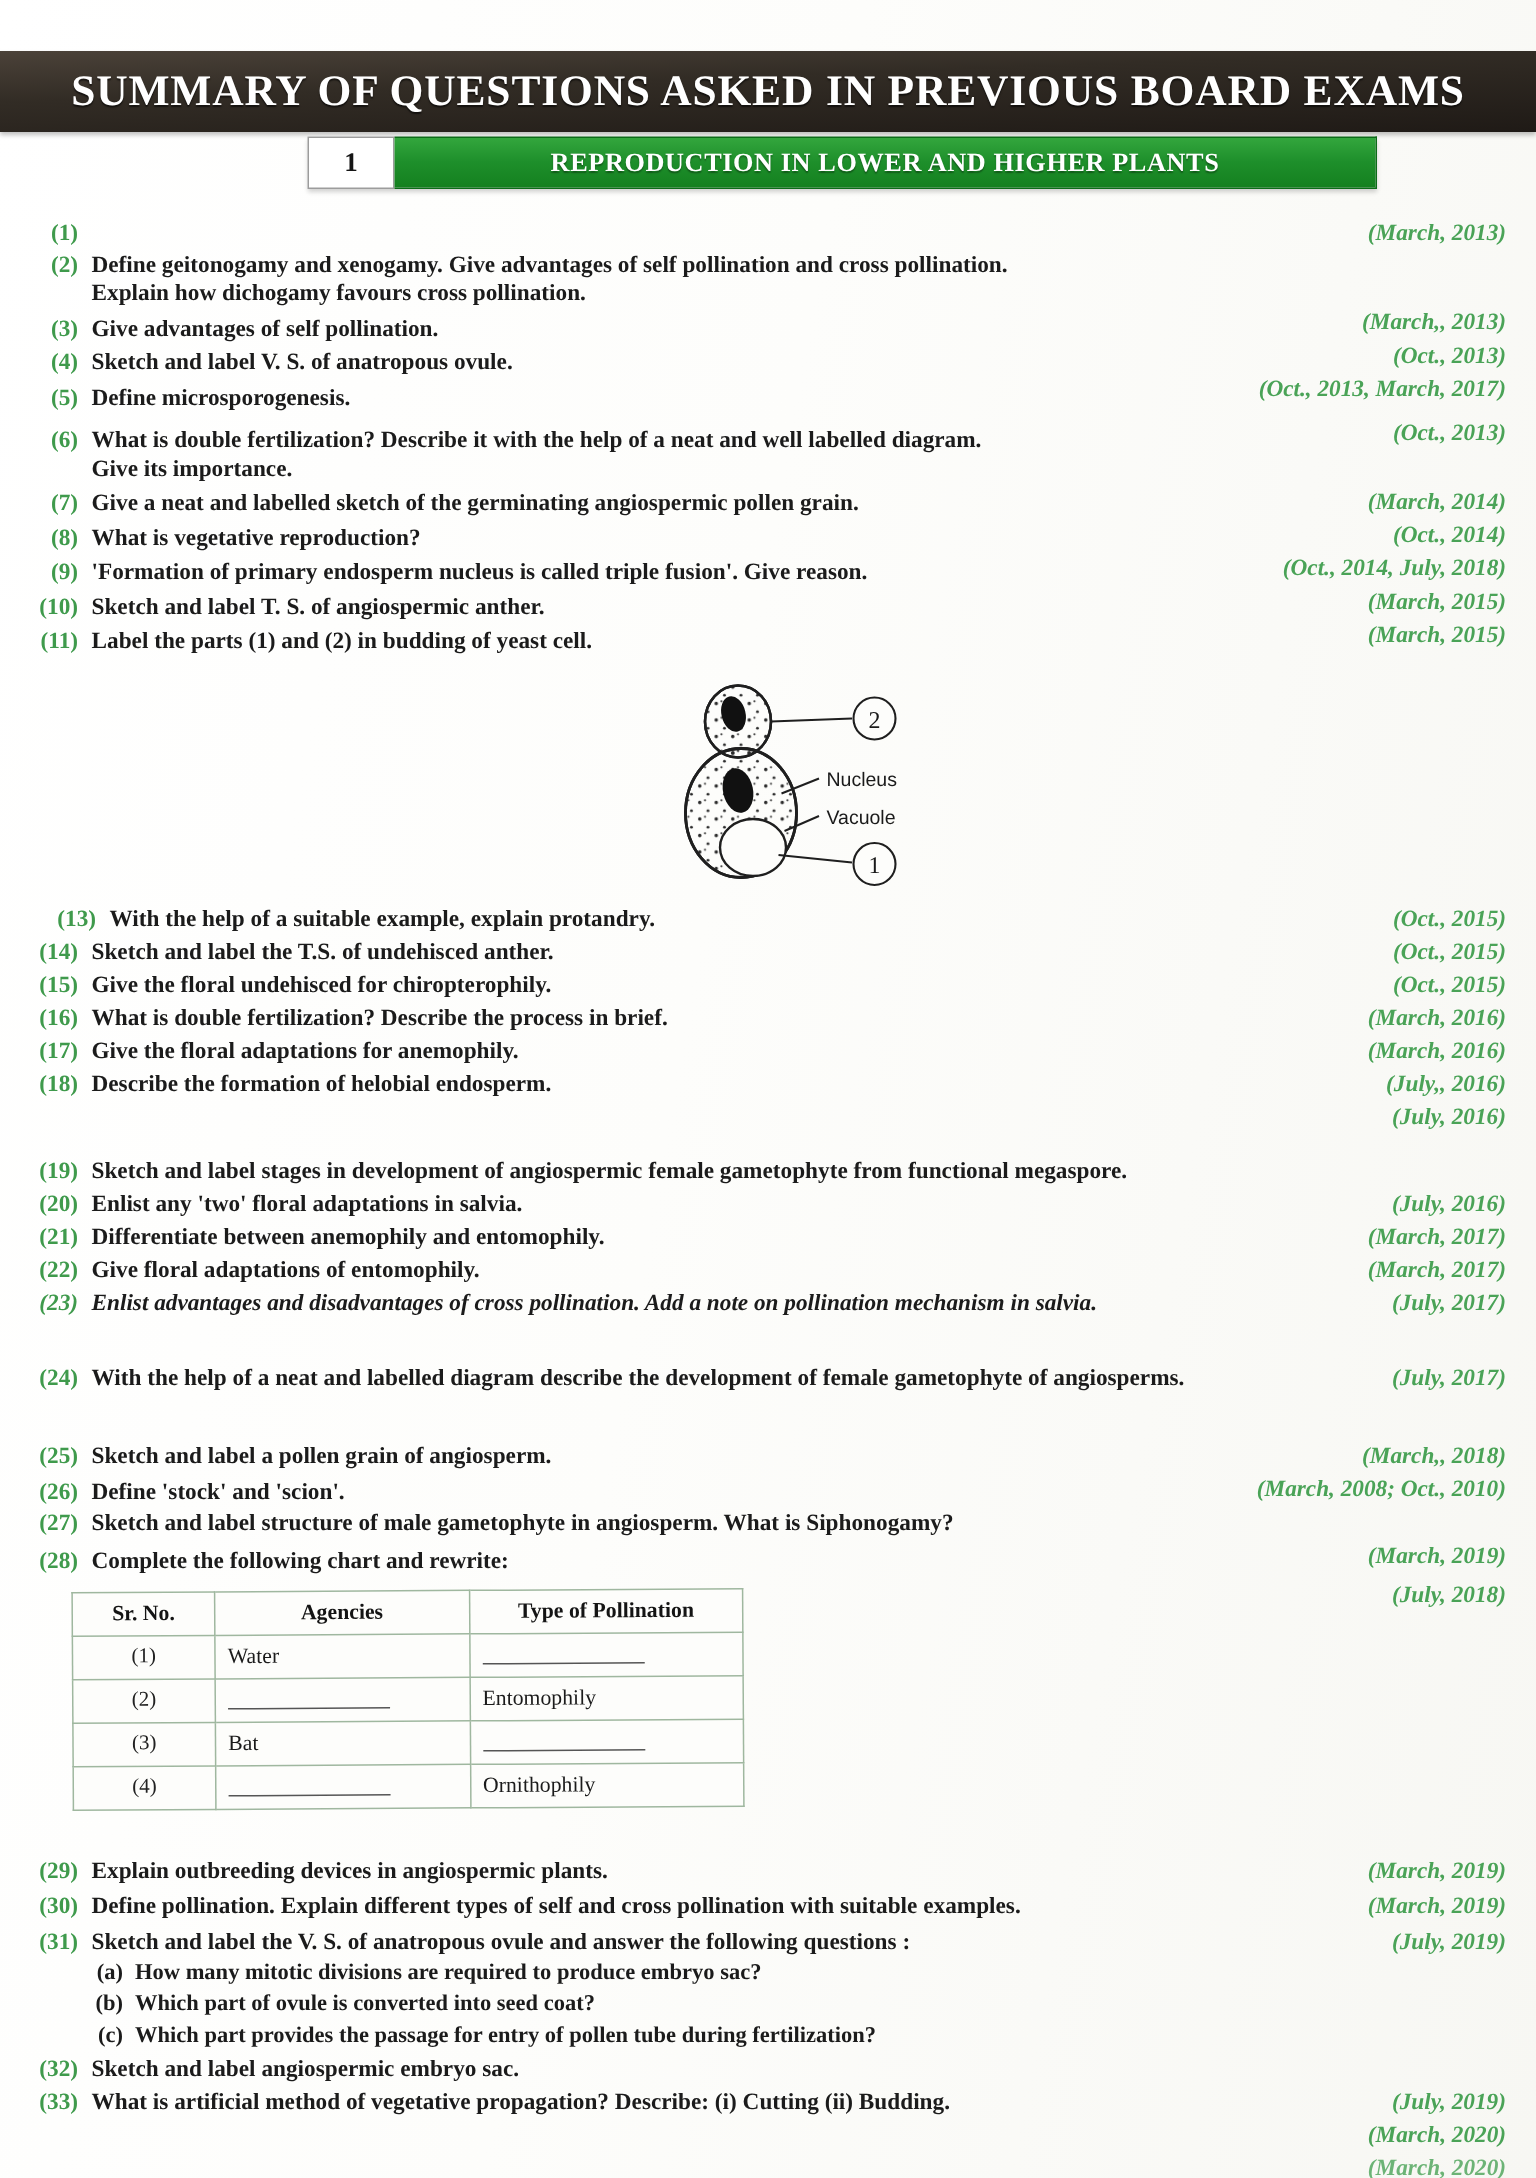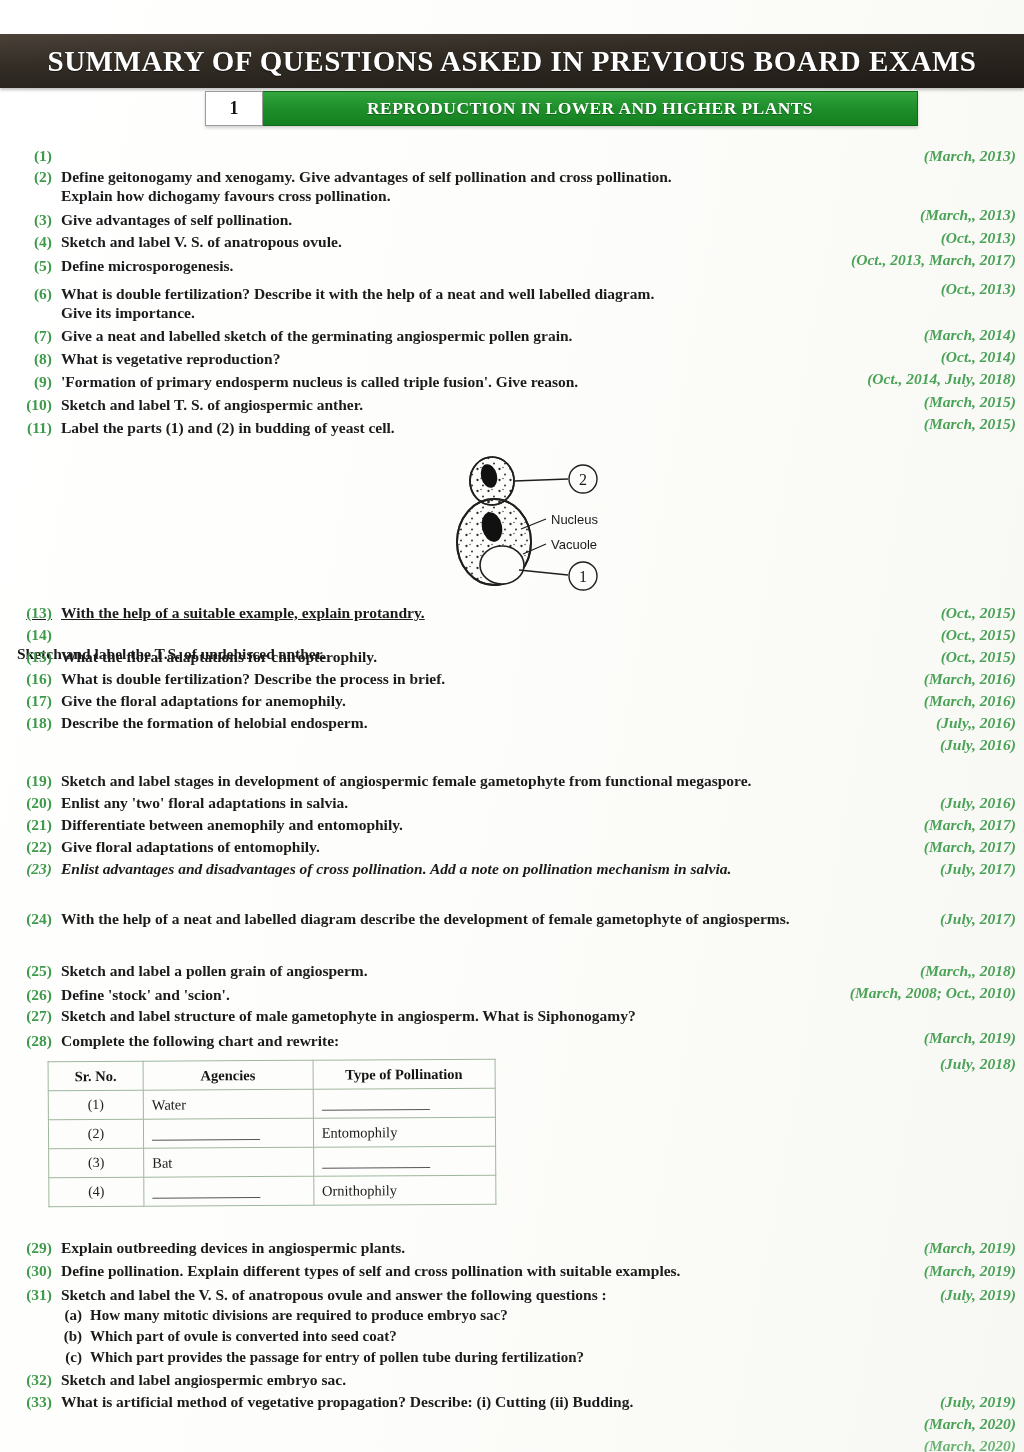--- a/index.html
+++ b/index.html
@@ -132,21 +132,21 @@
     font-size: 15px;
     font-weight: bold;
     color: #1b1b1b;
     line-height: 19px;
   }
 
   
   .dates { position: absolute; left: 0; top: 0; width: 1024px; }
   .date {
     position: absolute;
-    right: 8px;
+    right: 20px;
     color: #4aa357;
     font-weight: bold;
     font-style: italic;
     font-size: 15.5px;
     white-space: nowrap;
     font-family: "Liberation Serif", "DejaVu Serif", serif;
     line-height: 19px;
   }
 
   
@@ -270,31 +270,31 @@
   <div class="qrow" style="left:8px; top:395px;">
     <span class="qnum">(10)</span>
     <span class="qtext">Sketch and label T. S. of angiospermic anther.</span>
   </div>
 
   <div class="qrow" style="left:8px; top:418px;">
     <span class="qnum">(11)</span>
     <span class="qtext">Label the parts (1) and (2) in budding of yeast cell.</span>
   </div>
 
-  <div class="qrow" style="left:8px; top:603px;text-decoration:underline;">
+  <div class="qrow" style="left:20px; top:603px;">
     <span class="qnum">(13)</span>
     <span class="qtext">With the help of a suitable example, explain protandry.</span>
   </div>
-  <div class="qrow" style="left:8px; top:625px;flex-direction:column;">
+  <div class="qrow" style="left:8px; top:625px;">
     <span class="qnum">(14)</span>
     <span class="qtext">Sketch and label the T.S. of undehisced anther.</span>
   </div>
   <div class="qrow" style="left:8px; top:647px;">
     <span class="qnum">(15)</span>
-    <span class="qtext">What the floral adaptations for chiropterophily.</span>
+    <span class="qtext">Give the floral undehisced for chiropterophily.</span>
   </div>
   <div class="qrow" style="left:8px; top:669px;">
     <span class="qnum">(16)</span>
     <span class="qtext">What is double fertilization? Describe the process in brief.</span>
   </div>
   <div class="qrow" style="left:8px; top:691px;">
     <span class="qnum">(17)</span>
     <span class="qtext">Give the floral adaptations for anemophily.</span>
   </div>
   <div class="qrow" style="left:8px; top:713px;">

